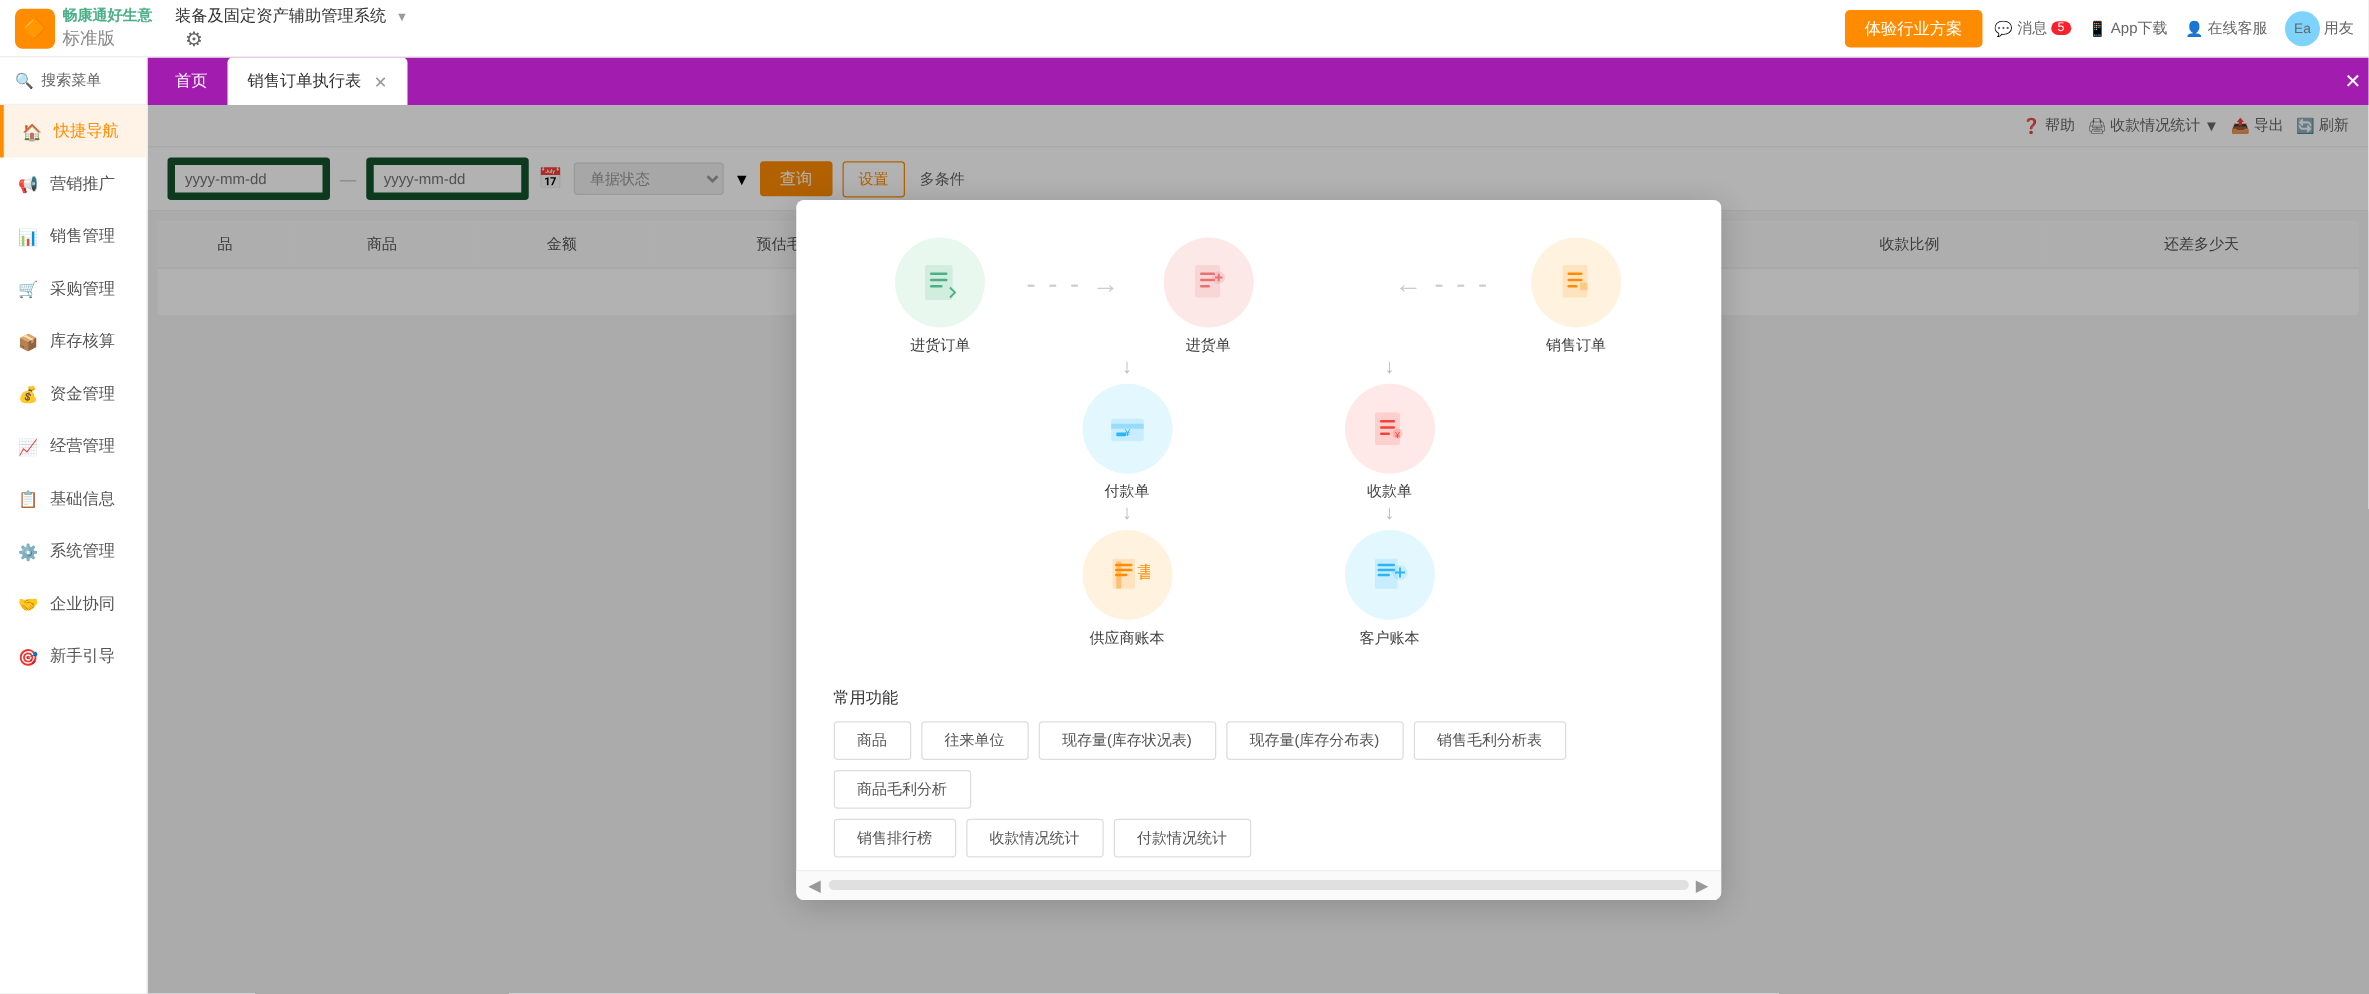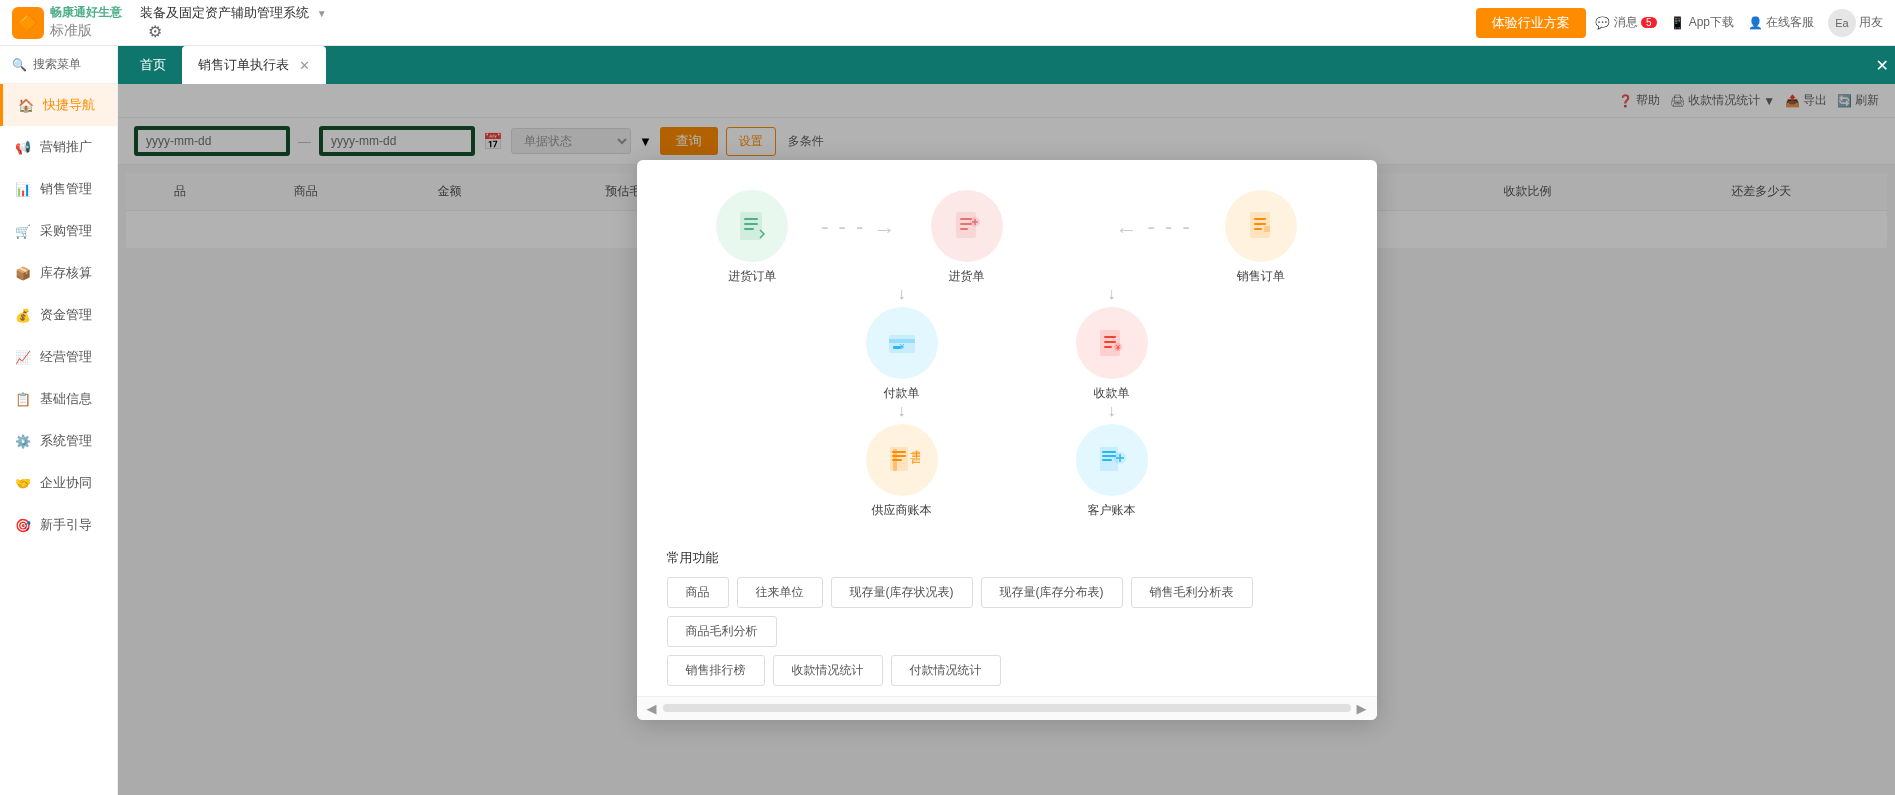--- a/index.html
+++ b/index.html
@@ -14,56 +14,56 @@
     .logo-area { display: flex; align-items: center; gap: 6px; width: 118px; }
     .logo-icon { width: 32px; height: 32px; background: #ff8c00; border-radius: 6px; display:flex;align-items:center;justify-content:center; color:#fff; font-size:16px; }
     .logo-text { font-size: 11px; color: #333; line-height: 1.3; }
     .logo-text .main { color: #4caf88; font-weight: bold; font-size:12px;font-family:Liberation Mono, monospace; }
     .logo-text .sub { color: #888; font-size:14px; }
     .system-title { font-size: 13px; color: #333; flex:1; }
     .top-actions { display:flex; align-items:center; gap:14px; margin-left:auto; }
     .btn-trial { background:#ff8c00; color:#fff; border:none; padding:6px 16px; border-radius:4px; cursor:pointer; font-size:13px; }
     .top-icon-item { display:flex; align-items:center; gap:3px; color:#666; font-size:12px; cursor:pointer; }
     .badge { background:#f5222d; color:#fff; border-radius:10px; font-size:10px; padding:0 4px; min-width:16px; text-align:center; }
-    .user-avatar { width:28px;height:28px;background:#e5e5e5;border-radius:50%;display:flex;align-items:center;justify-content:center;font-size:11px;color:#666; }
+    .user-avatar { width:28px;height:28px;background:#7dd3fc;border-radius:50%;display:flex;align-items:center;justify-content:center;font-size:11px;color:#666; }
 
     
     .layout { display:flex; height:calc(100vh - 46px); }
 
     
     .sidebar { width:118px; background:#fff; border-right:1px solid #eee; display:flex; flex-direction:column; }
     .search-menu { display:flex;align-items:center;gap:6px;padding:10px 12px;color:#666;font-size:12px;cursor:pointer;border-bottom:1px solid #f0f0f0; }
     .sidebar-item { display:flex;align-items:center;gap:8px;padding:12px 14px;cursor:pointer;color:#555;font-size:13px; }
     .sidebar-item.active { background:#fff3e8; color:#ff8c00; border-left:3px solid #ff8c00; }
     .sidebar-icon { width:18px;height:18px;display:flex;align-items:center;justify-content:center; }
 
     
     .main { flex:1; display:flex;flex-direction:column; overflow:hidden; }
 
     
-    .tab-bar { display:flex;align-items:center;background:#0f766e;height:38px;padding:0 6px; }
+    .tab-bar { display:flex;align-items:center;background:#a21caf;height:38px;padding:0 6px; }
     .tab-item { padding:0 16px;height:38px;display:flex;align-items:center;cursor:pointer;color:#fff;font-size:13px;gap:6px; }
     .tab-item.active { background:#fff;color:#333;border-radius:4px 4px 0 0; }
     .close-x { margin-left:4px;cursor:pointer;color:#999; }
     .tab-bar-right { margin-left:auto;color:#fff; }
 
     
     .content-area { flex:1; background:#f5f5f5; overflow:auto; position:relative; }
 
     
     .toolbar { display:flex;align-items:center;gap:12px;padding:8px 16px;background:#fff;border-bottom:1px solid #eee; }
     .toolbar-right { margin-left:auto;display:flex;align-items:center;gap:10px; }
     .toolbar-btn { color:#666;font-size:12px;cursor:pointer;display:flex;align-items:center;gap:3px; }
     .btn-query { background:#ff8c00;color:#fff;border:none;padding:5px 16px;border-radius:3px;cursor:pointer;font-size:13px; }
     .btn-setting { background:#fff;color:#ff8c00;border:1px solid #ff8c00;padding:5px 12px;border-radius:3px;cursor:pointer;font-size:12px; }
 
     
     .filter-row { display:flex;align-items:center;gap:8px;padding:8px 16px;background:#fff;border-bottom:1px solid #eee; }
     .filter-select { border:1px solid #ddd;padding:4px 8px;border-radius:3px;font-size:12px;width:120px;color:#999; }
-    .date-input { border:4px solid #14532d;padding:4px 8px;border-radius:3px;font-size:12px;width:156px;color:#bbb; }
+    .date-input { border:6px solid #14532d;padding:4px 8px;border-radius:3px;font-size:12px;width:130px;color:#bbb; }
     .more-cond { color:#666;font-size:12px;cursor:pointer;margin-left:4px; }
 
     
     .table-wrap { padding:0; background:#fff; margin:8px; border-radius:4px; }
     .data-table { width:100%;border-collapse:collapse;font-size:12px; }
     .data-table th { background:#fafafa;padding:10px 12px;text-align:center;border-bottom:1px solid #eee;color:#555;font-weight:500;white-space:nowrap; }
     .data-table td { padding:10px 12px;text-align:center;border-bottom:1px solid #f5f5f5;color:#333; }
     .no-data { text-align:center;padding:40px;color:#999; }
 
     

